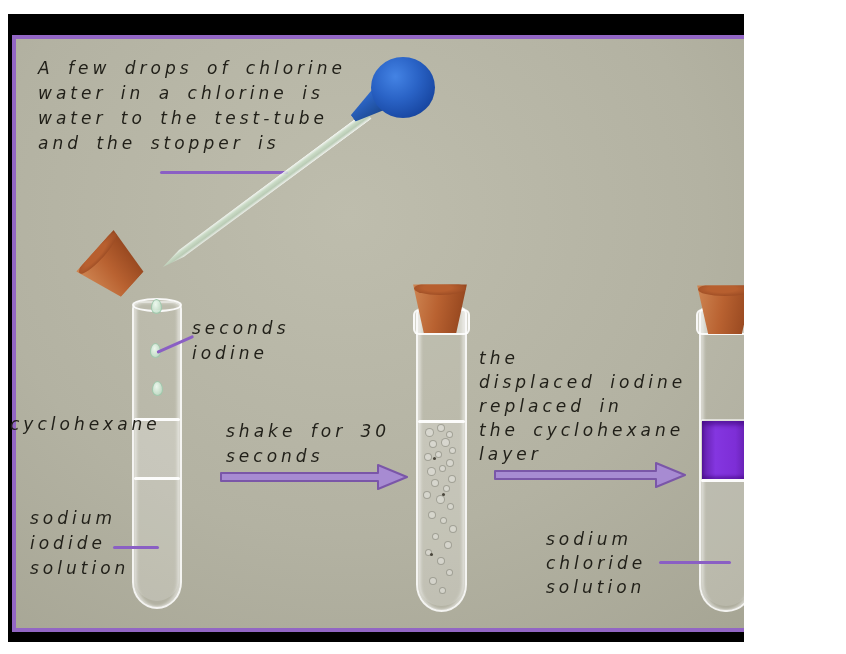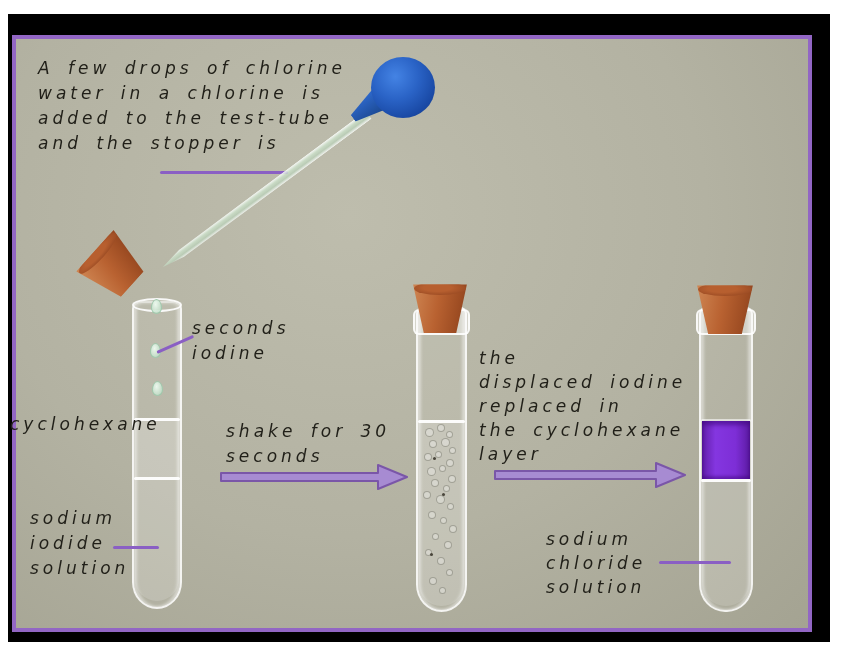--- a/index.html
+++ b/index.html
@@ -1,16 +1,16 @@
 <!DOCTYPE html>
 <html><head>
 <meta charset="utf-8">
 <style>
   html,body{margin:0;padding:0;background:#ffffff;}
-  .canvas{position:relative;width:846px;height:654px;background:#ffffff;overflow:hidden;
+  .canvas{position:relative;width:744px;height:654px;background:#ffffff;overflow:hidden;
           font-family:"DejaVu Sans",sans-serif;}
   .slide{position:absolute;left:8px;top:14px;width:822px;height:628px;background:#000;}
   .panel{position:absolute;left:12px;top:35px;width:792px;height:589px;border:4px solid #9266c4;
          background:radial-gradient(ellipse at 42% 30%, #bebdad 0%, #b3b2a2 55%, #a4a392 100%);}
   .scene{position:absolute;left:0;top:0;width:846px;height:654px;}
 
   
   .note{position:absolute;}
   .tl{font-style:italic;font-size:17px;line-height:25px;letter-spacing:4px;word-spacing:5px;
       color:#201f18;white-space:nowrap;}
@@ -70,21 +70,21 @@
 
 <div class="canvas">
   <div class="slide"></div>
   <div class="panel"></div>
 
   <div class="scene">
 
     <div class="note" style="left:38px;top:56px;">
       <div class="tl">A few drops of chlorine</div>
       <div class="tl">water in a chlorine is</div>
-      <div class="tl">added to the test-tube</div>
+      <div class="tl">water to the test-tube</div>
       <div class="tl">and the stopper is</div>
     </div>
     <div class="pline" style="left:160px;top:171px;width:128px;"></div>
 
     <div class="pipette" style="left:163px;top:262px;"></div>
     <div class="bulb-neck" style="left:350px;top:96px;"></div>
     <div class="bulb" style="left:371px;top:57px;"></div>
 
     <div class="stopper" style="left:84px;top:240px;width:58px;height:54px;transform:rotate(-48deg);"></div>
 

